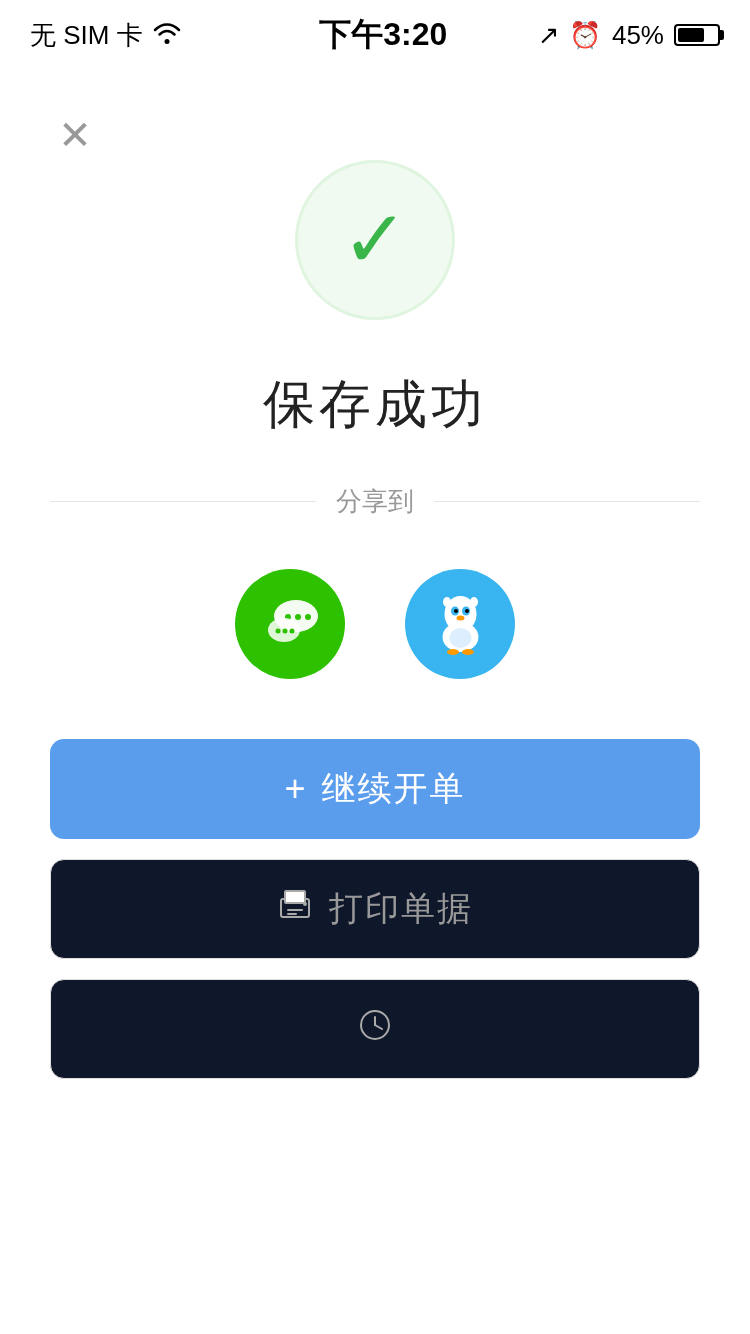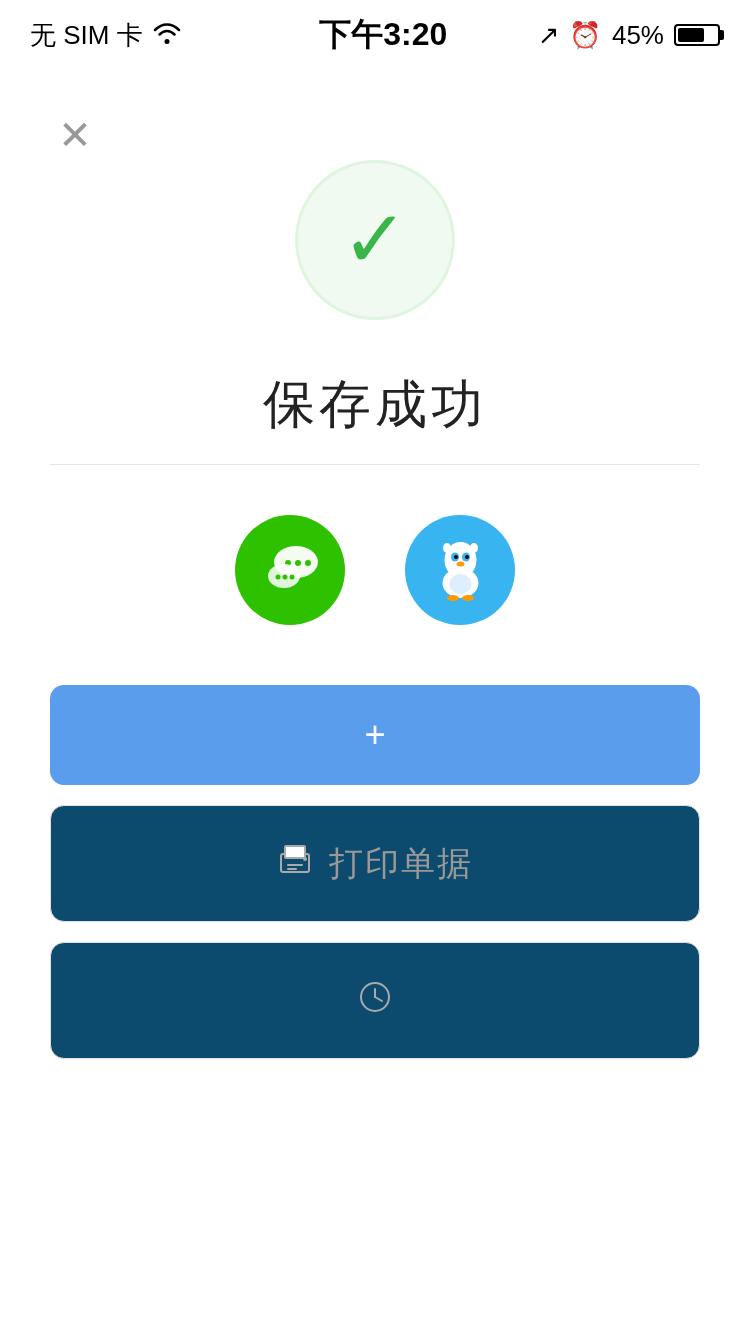--- a/index.html
+++ b/index.html
@@ -128,21 +128,21 @@
     .checkmark {
       font-size: 80px;
       color: #3ab54a;
       line-height: 1;
     }
 
     .success-title {
       font-size: 52px;
       font-weight: 500;
       color: #222;
-      margin-bottom: 24px;
+      margin-bottom: 44px;
       letter-spacing: 4px;
     }
 
     
     .share-section {
       width: 100%;
       margin-bottom: 60px;
     }
 
     .share-divider {
@@ -229,22 +229,22 @@
     }
 
     .btn-plus {
       font-size: 36px;
       color: #fff;
       font-weight: 300;
     }
 
     .btn-secondary {
       width: 650px;
-      height: 117px;
-      background: #0c4a6e;
+      height: 100px;
+      background: #0f172a;
       border-radius: 14px;
       border: 1px solid #e0e0e0;
       display: flex;
       align-items: center;
       justify-content: center;
       gap: 16px;
       cursor: pointer;
     }
 
     .btn-secondary-text {
@@ -293,20 +293,21 @@
   <div class="success-section">
     <div class="success-circle">
       <span class="checkmark">✓</span>
     </div>
 
     <div class="success-title">保存成功</div>
 
     <div class="share-section">
       <div class="share-divider">
         <div class="divider-line"></div>
+        <span class="share-label">分享到</span>
         <div class="divider-line"></div>
       </div>
 
       <div class="share-icons">
 
         <div class="share-icon-btn wechat-btn">
           <svg class="wechat-svg" viewBox="0 0 65 60" fill="none">
 
             <ellipse cx="38" cy="22" rx="22" ry="16" fill="white" opacity="0.95"></ellipse>
             <circle cx="30" cy="23" r="3" fill="#2dc100"></circle>
@@ -342,20 +343,21 @@
             <ellipse cx="41" cy="10" rx="4" ry="5" fill="white"></ellipse>
           </svg>
         </div>
       </div>
     </div>
 
     <div class="action-buttons">
 
       <button class="btn-primary">
         <span class="btn-plus">+</span>
+        <span class="btn-primary-text">继续开单</span>
       </button>
 
       <button class="btn-secondary">
         <span class="btn-icon">
           <svg width="36" height="32" viewBox="0 0 36 32" fill="none">
             <rect x="4" y="10" width="28" height="18" rx="2" stroke="#aaa" stroke-width="2" fill="none"></rect>
             <rect x="8" y="2" width="20" height="12" rx="1" stroke="#aaa" stroke-width="2" fill="white"></rect>
             <rect x="10" y="20" width="16" height="2" rx="1" fill="#aaa"></rect>
             <rect x="10" y="24" width="10" height="2" rx="1" fill="#aaa"></rect>
             <circle cx="28" cy="15" r="2" fill="#aaa"></circle>

